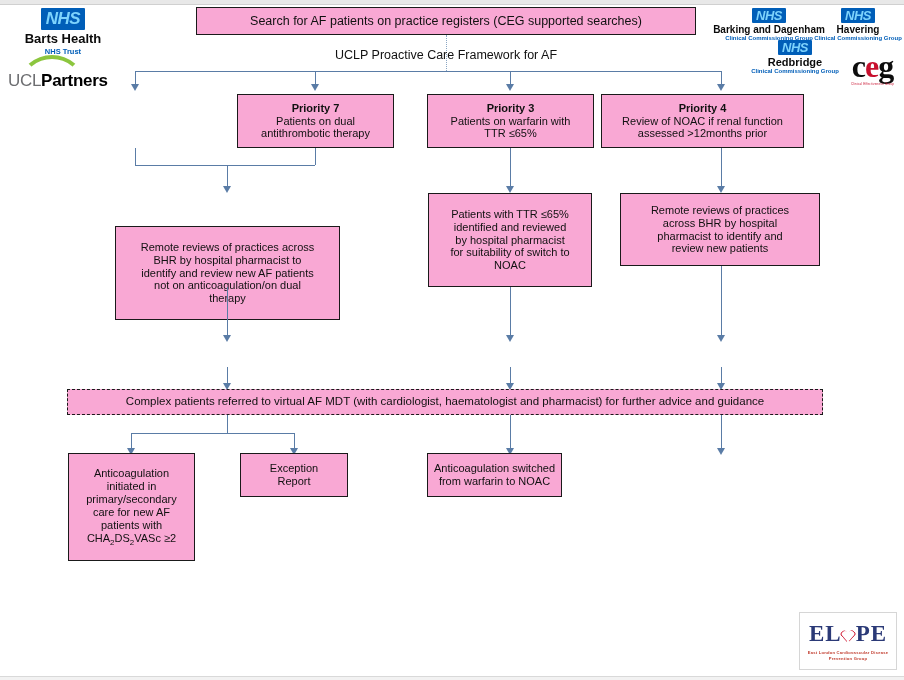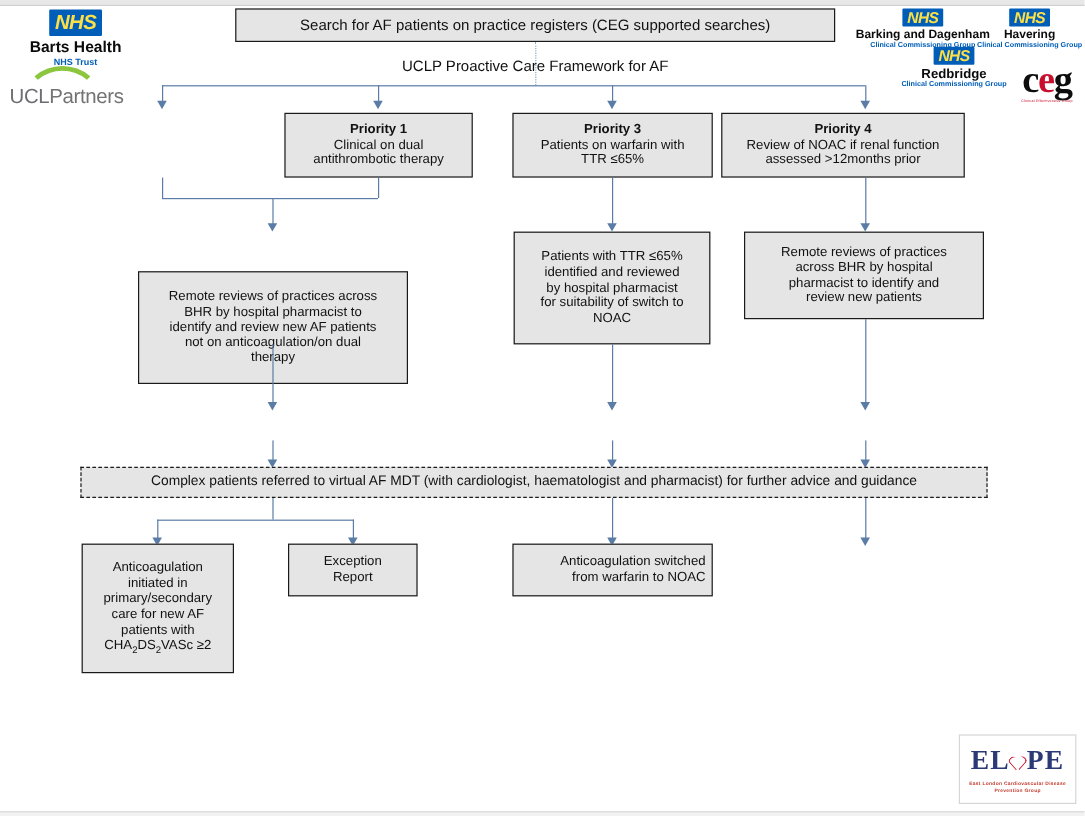--- a/index.html
+++ b/index.html
@@ -31,21 +31,21 @@
     width: 904px; height: 4px;
     background: #f2f2f2;
     border-top: 1px solid #d9d9d9;
   }
 
   
   .box {
     position: absolute;
     box-sizing: border-box;
     border: 1.4px solid #1a1a1a;
-    background: #e5e5e5;
+    background: #f9a8d4;
     display: flex;
     flex-direction: column;
     align-items: center;
     justify-content: center;
     text-align: center;
     color: #111111;
     line-height: 1.18;
     padding: 3px 5px;
   }
   .box.thick { border: 2px solid #595959; }
@@ -85,21 +85,21 @@
     position: absolute;
     text-align: center;
     color: #111111;
   }
 
   
   .nhs-block { position: absolute; text-align: center; }
   .nhs-badge {
     display: inline-block;
     background: #005EB8;
-    color: #fde047;
+    color: #7dd3fc;
     font-weight: bold;
     font-style: italic;
     letter-spacing: -0.5px;
     border-radius: 1px;
     font-family: "Liberation Sans", sans-serif;
   }
   .nhs-name {
     color: #0b0b0b;
     font-weight: bold;
     white-space: nowrap;
@@ -121,21 +121,21 @@
     border-left: 4px solid transparent;
     border-right: 4px solid transparent;
   }
   .uclp-text {
     position: absolute;
     left: 2px; top: 16px;
     white-space: nowrap;
     font-size: 17px;
   }
   .uclp-text .ucl { color: #6d6e71; letter-spacing: -0.3px; }
-  .uclp-text .partners { color: #737373; font-weight: normal; letter-spacing: -0.3px; }
+  .uclp-text .partners { color: #000000; font-weight: bold; letter-spacing: -0.3px; }
 
   
   .ceg { position: absolute; text-align: center; }
   .ceg-word {
     font-family: "Liberation Serif", serif;
     font-size: 32px;
     line-height: 0.9;
     letter-spacing: -1px;
     font-weight: bold;
   }
@@ -258,22 +258,22 @@
   <div class="arrow" style="left:130.5px; top:84px;"></div>
   <div class="vline" style="left:315px; top:71px; height:14px;"></div>
   <div class="arrow" style="left:310.5px; top:84px;"></div>
   <div class="vline" style="left:510px; top:71px; height:14px;"></div>
   <div class="arrow" style="left:505.5px; top:84px;"></div>
   <div class="vline" style="left:721px; top:71px; height:14px;"></div>
   <div class="arrow" style="left:716.5px; top:84px;"></div>
 
 
   <div class="box" style="left:237px; top:94px; width:157px; height:54px; font-size:11px;">
-    <span class="ttl">Priority 1</span>
-    <span class="sub">Clinical on dual</span>
+    <span class="ttl">Priority 7</span>
+    <span class="sub">Patients on dual</span>
     <span class="sub">antithrombotic therapy</span>
   </div>
 
   <div class="box" style="left:427px; top:94px; width:167px; height:54px; font-size:11px;">
     <span class="ttl">Priority 3</span>
     <span class="sub">Patients on warfarin with</span>
     <span class="sub">TTR ≤65%</span>
   </div>
 
   <div class="box" style="left:601px; top:94px; width:203px; height:54px; font-size:11px;">
@@ -357,19 +357,19 @@
     <span class="sub">care for new AF</span>
     <span class="sub">patients with</span>
     <span class="sub"><span>CHA</span><sub>2</sub><span>DS</span><sub>2</sub><span>VASc ≥2</span></span>
   </div>
 
   <div class="box" style="left:240px; top:453px; width:108px; height:44px; font-size:11px;">
     <span class="sub">Exception</span>
     <span class="sub">Report</span>
   </div>
 
-  <div class="box" style="left:427px; top:453px; width:167px; height:44px; font-size:11px;align-items:flex-end;">
+  <div class="box" style="left:427px; top:453px; width:135px; height:44px; font-size:11px;">
     <span class="sub">Anticoagulation switched</span>
     <span class="sub">from warfarin to NOAC</span>
   </div>
 
 
 </div>
 
 </body></html>

